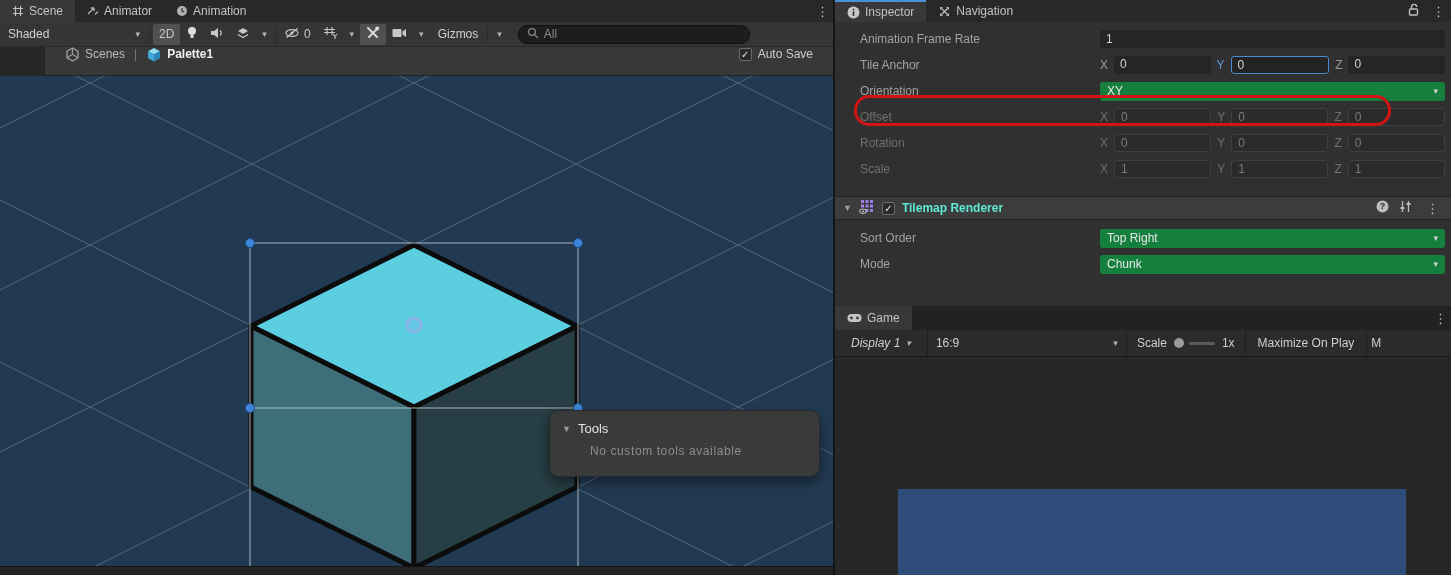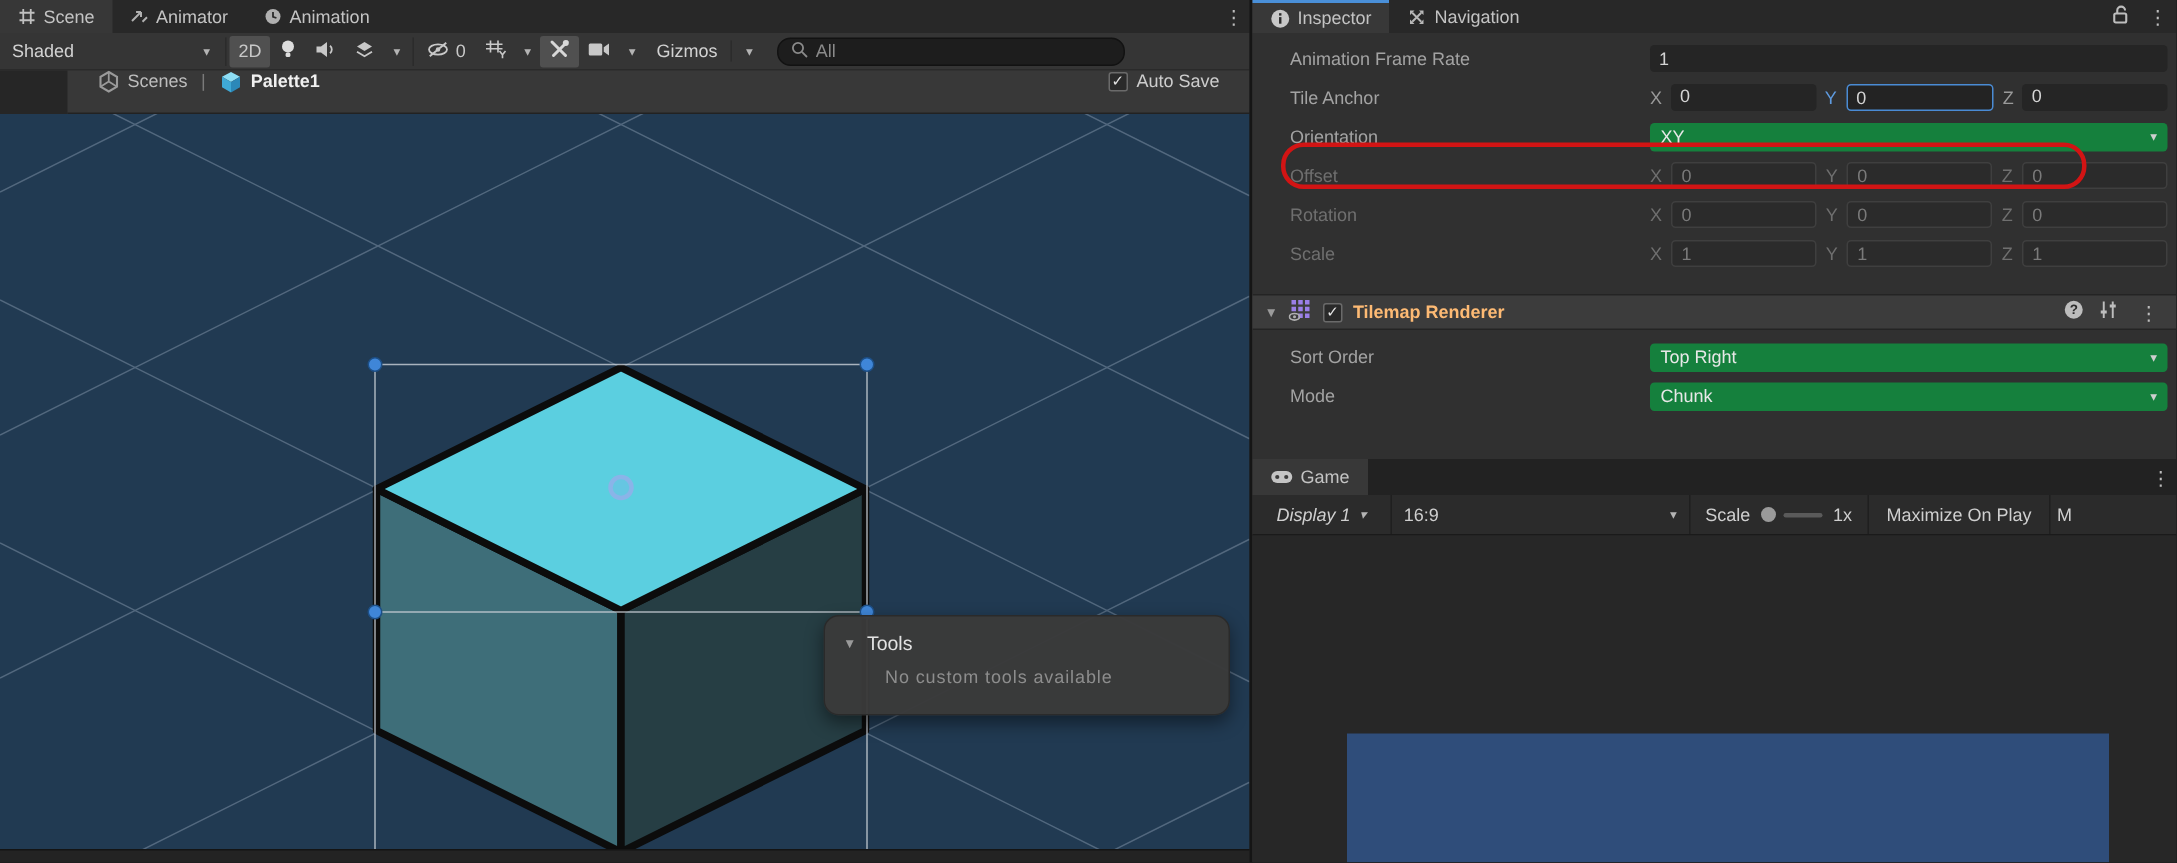--- a/index.html
+++ b/index.html
@@ -77,21 +77,21 @@
   .dropdown { flex:1; height:19px; background:#15803d; border-radius:3px; display:flex; align-items:center;
               justify-content:space-between; padding:0 7px; color:#e8e8e8; cursor:pointer; }
   .dropdown .arrow { color:#cfcfcf; }
   #red-annotation { position:absolute; left:19px; top:73px; width:537px; height:31px;
                     border:3px solid #d21414; border-radius:15px; pointer-events:none; }
 
   #component-header { display:flex; align-items:center; height:24px; background:#3c3c3c;
                       border-top:1px solid #242424; border-bottom:1px solid #242424;
                       margin-top:14px; padding:0 8px; gap:7px; }
   #component-header .fold { color:#9a9a9a; font-size:9px; cursor:pointer; }
-  #component-header .title { font-weight:bold; color:#fdba74; }
+  #component-header .title { font-weight:bold; color:#5eead4; }
   #component-header .right-icons { margin-left:auto; display:flex; align-items:center; gap:10px; }
 
   
   #game-panel { position:absolute; left:0; top:306px; right:0; height:269px; background:#272727; }
   #game-tabbar { height:24px; background:#222222; display:flex; align-items:stretch;gap:26px; }
   #game-tabbar .tab.active { background:#383838; }
   #game-toolbar { height:27px; background:#2b2b2b; border-bottom:1px solid #1a1a1a; display:flex; align-items:center; }
   #game-toolbar .gbtn { display:flex; align-items:center; gap:6px; padding:0 16px; height:100%; color:#cfcfcf; cursor:pointer;font-style:italic; }
   #aspect-dd { width:200px; justify-content:space-between; display:flex; align-items:center; padding:0 8px; height:100%;
                border-left:1px solid #1f1f1f; border-right:1px solid #1f1f1f; color:#cfcfcf; cursor:pointer; }

